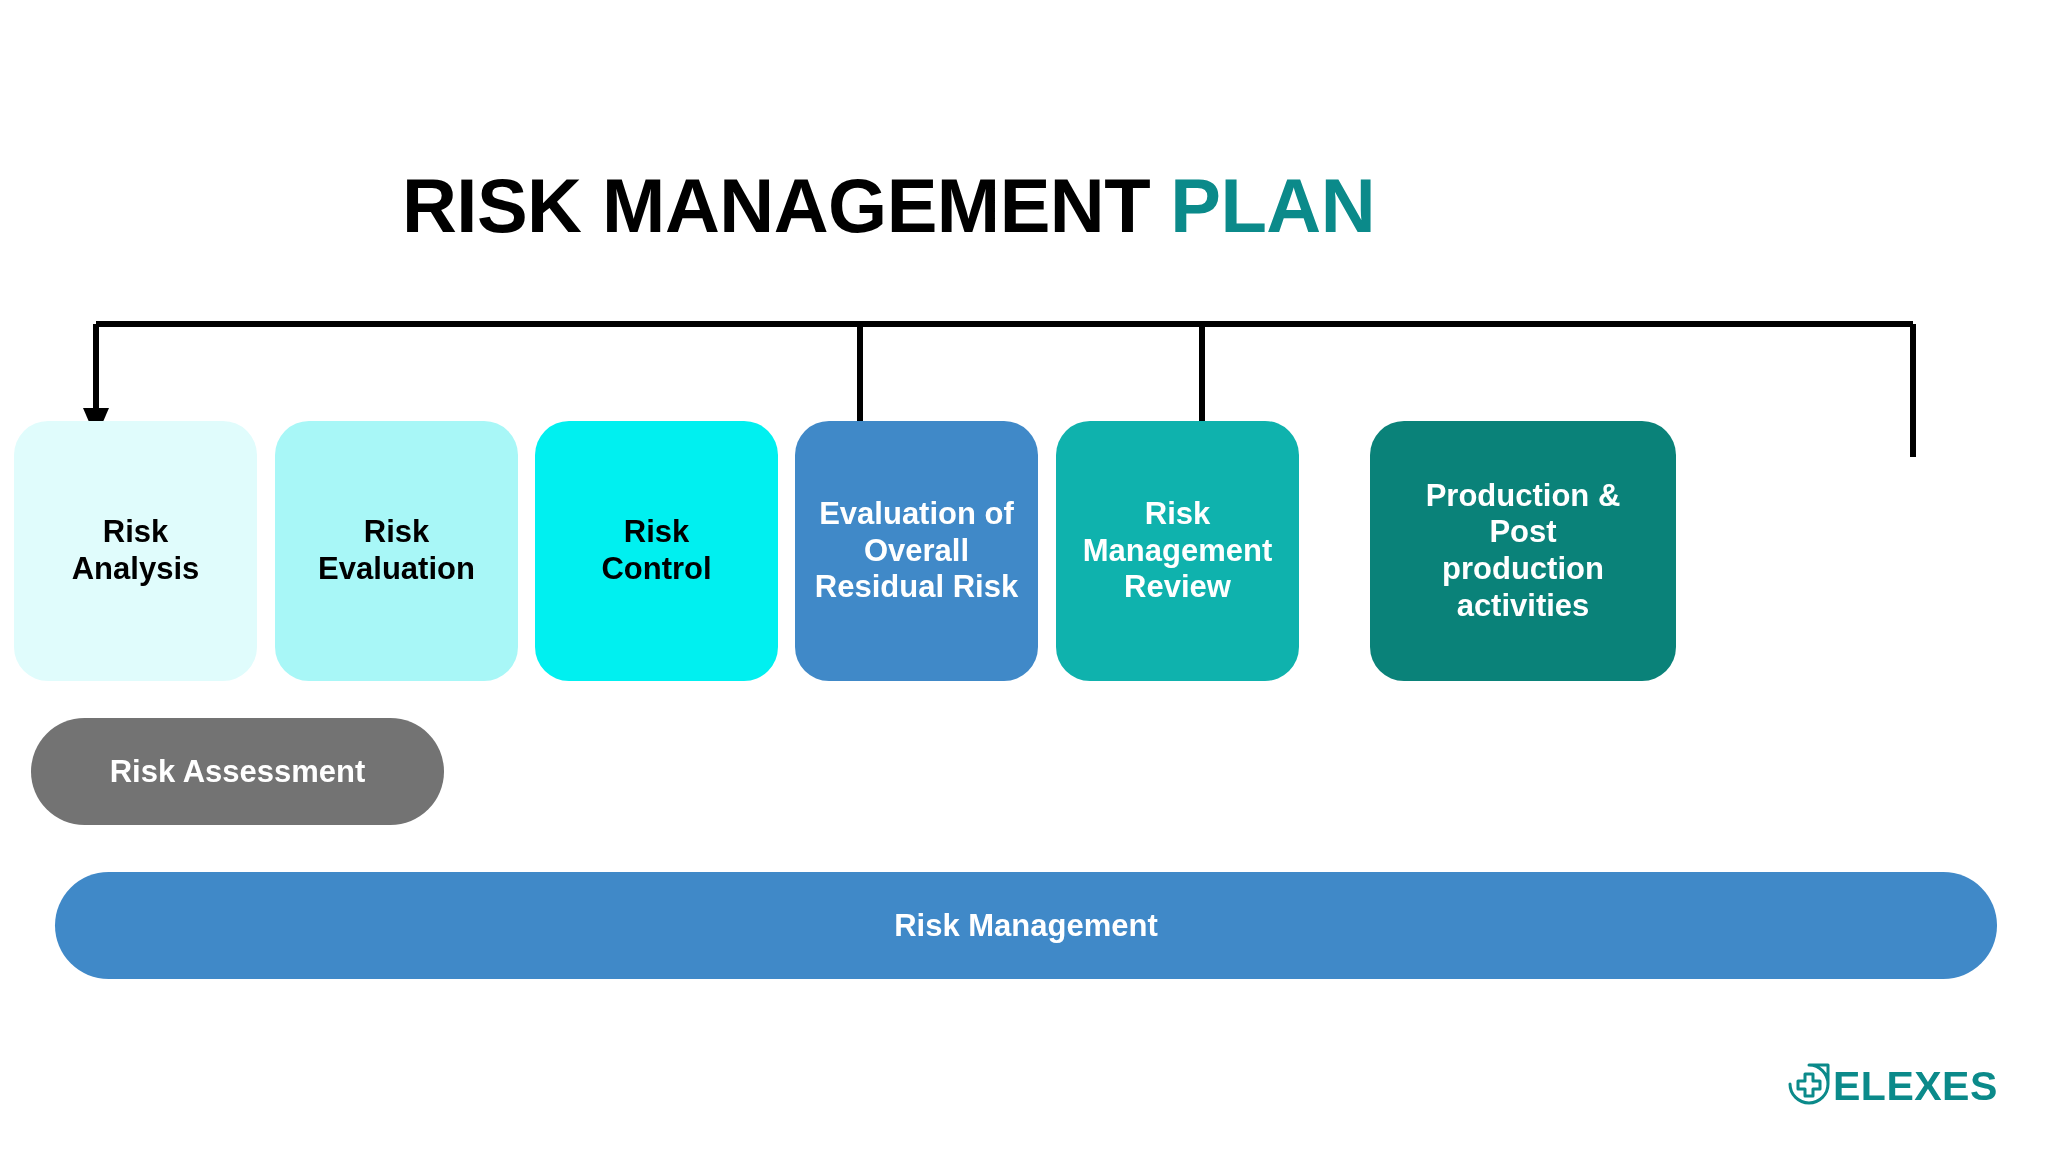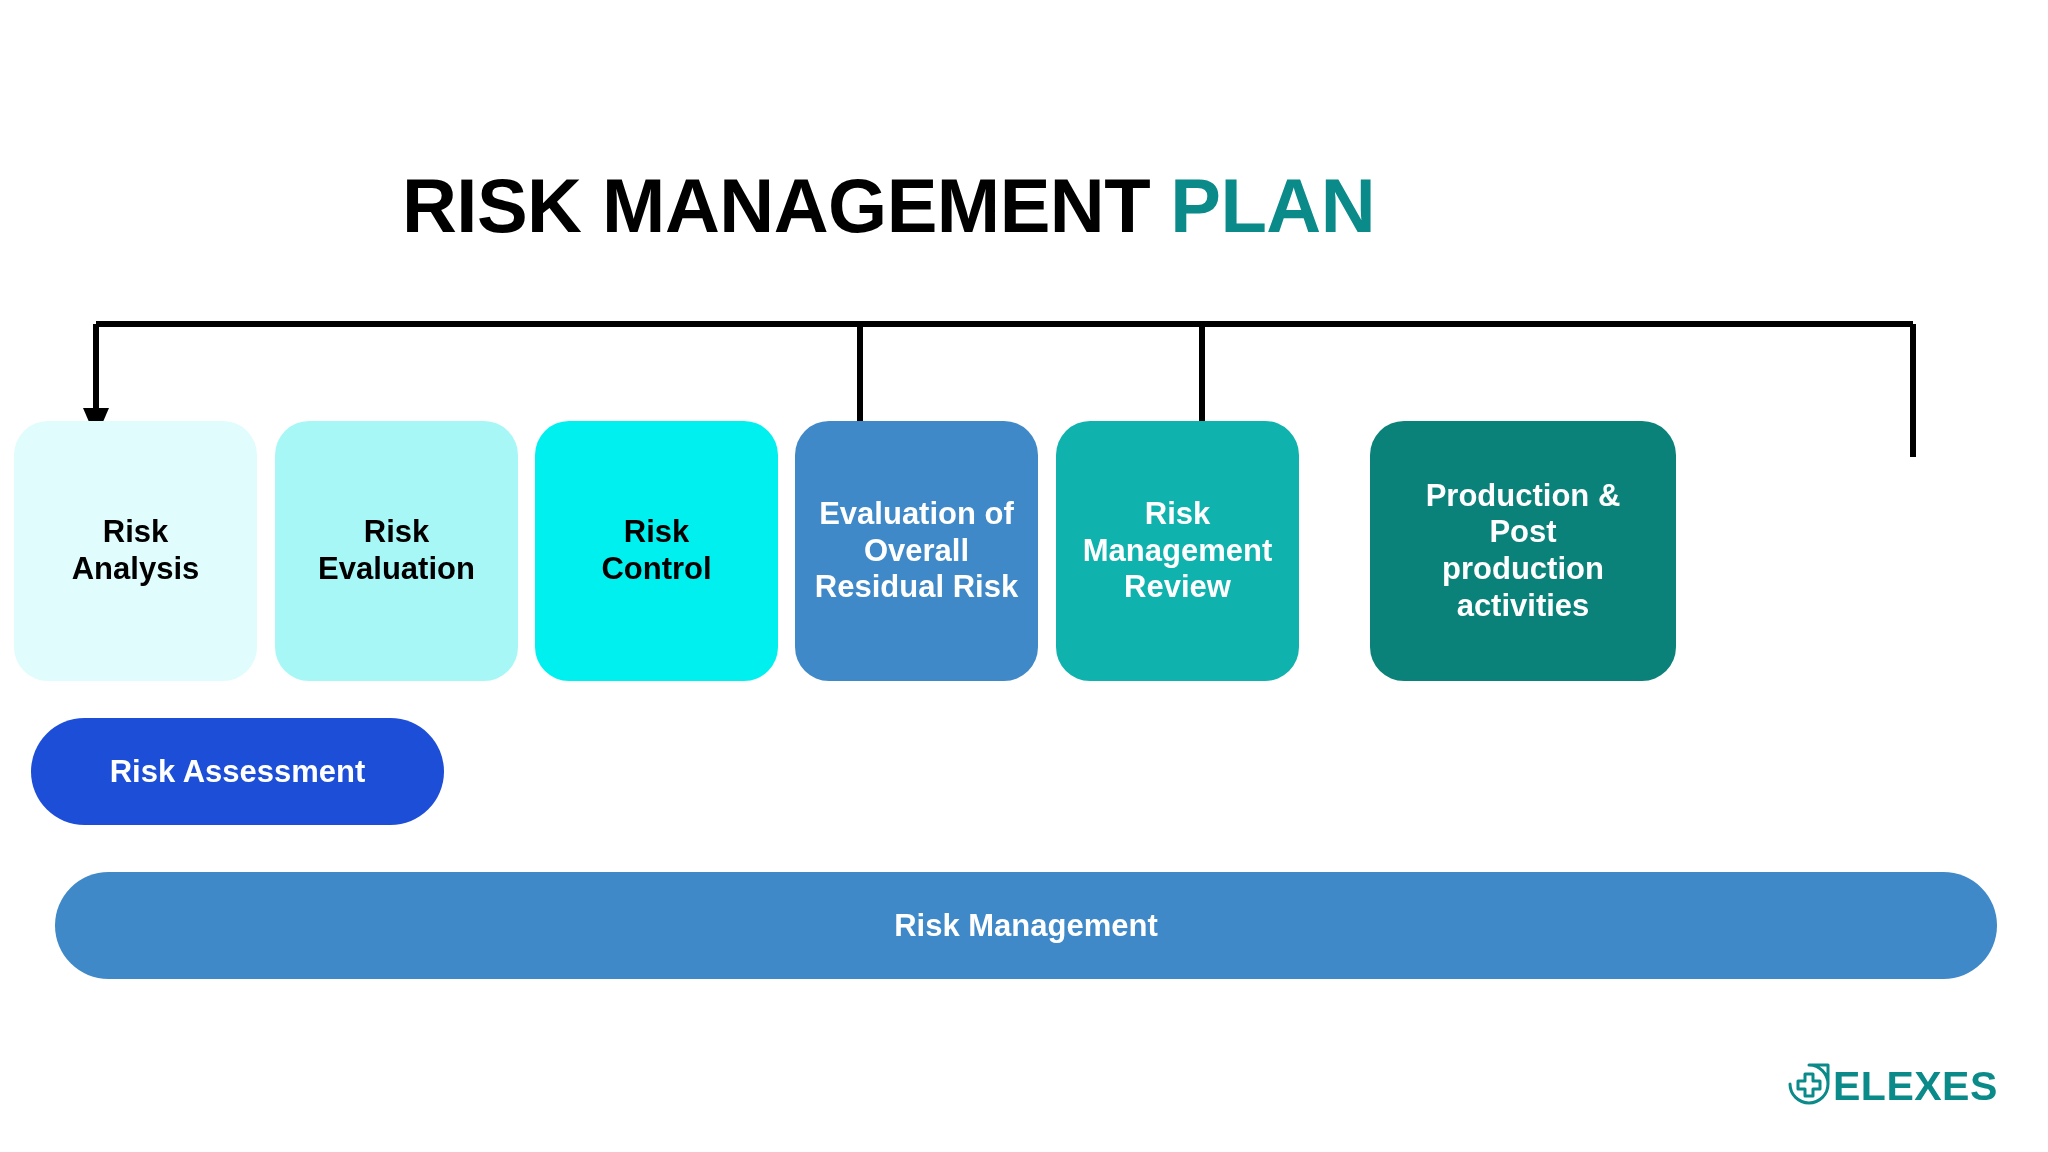--- a/index.html
+++ b/index.html
@@ -159,21 +159,21 @@
 Review</span>
   </div>
   <div class="stage-box" style="left: 1356px; width: 306px; background: rgb(10, 130, 121); color: rgb(255, 255, 255);">
     <span class="label">Production &amp;
 Post
 production
 activities</span>
   </div>
 </div>
 
-<div class="group-bar" id="bar-assessment" style="background: #1d4ed8;">
+<div class="group-bar" id="bar-assessment" style="background: #737373;">
   <span>Risk Assessment</span>
 </div>
 <div class="group-bar" id="bar-management" style="background: rgb(64, 137, 200);">
   <span>Risk Management</span>
 </div>
 
 <div id="logo">
   <svg id="logo-mark" width="48" height="48" viewBox="0 0 48 48">
     <path d="M5 22 A19 19 0 1 0 24 3 L43 3 L43 22 A19 19 0 0 1 5 22 Z" fill="none" stroke="#0b8a8a" stroke-width="3" stroke-linejoin="round"></path>
     <path d="M20 12 L28 12 L28 19 L35 19 L35 27 L28 27 L28 34 L20 34 L20 27 L13 27 L13 19 L20 19 Z" fill="none" stroke="#0b8a8a" stroke-width="3" stroke-linejoin="round"></path>

